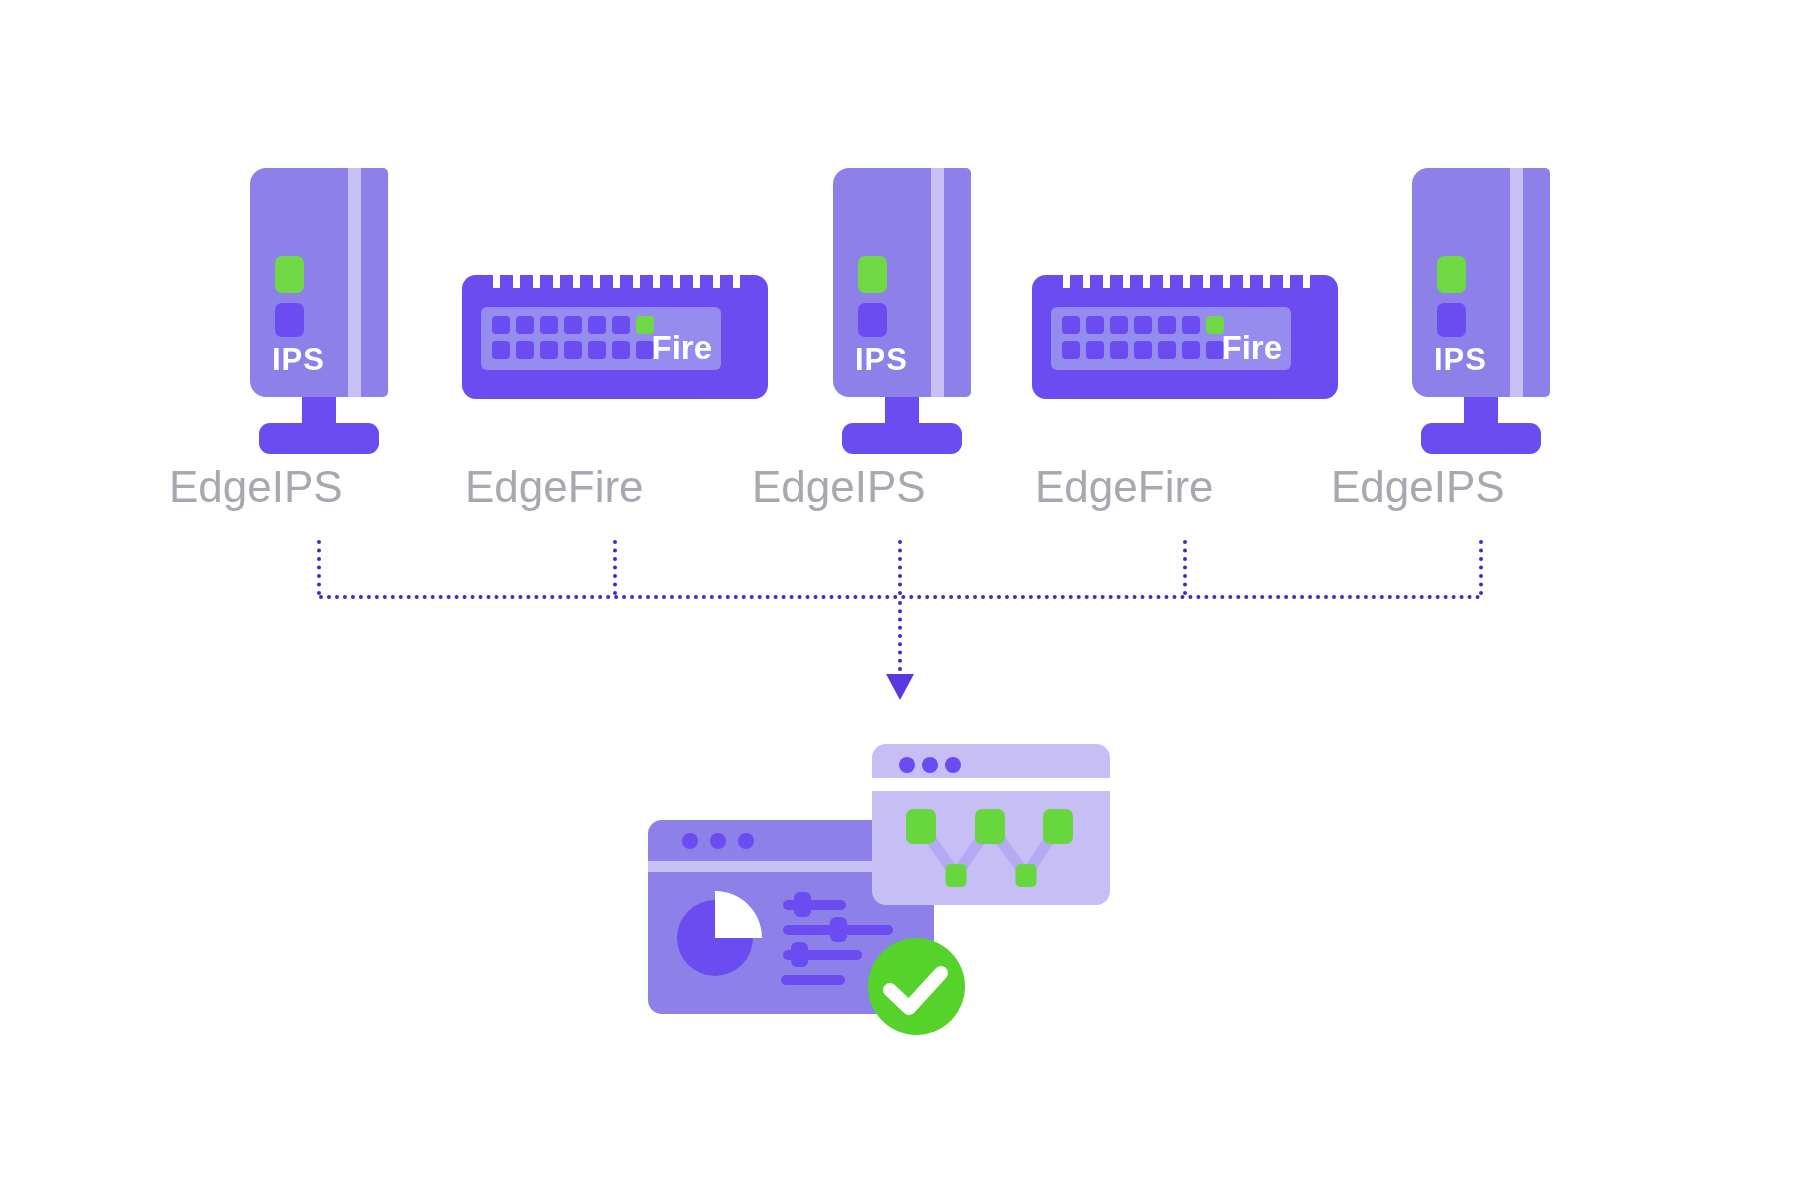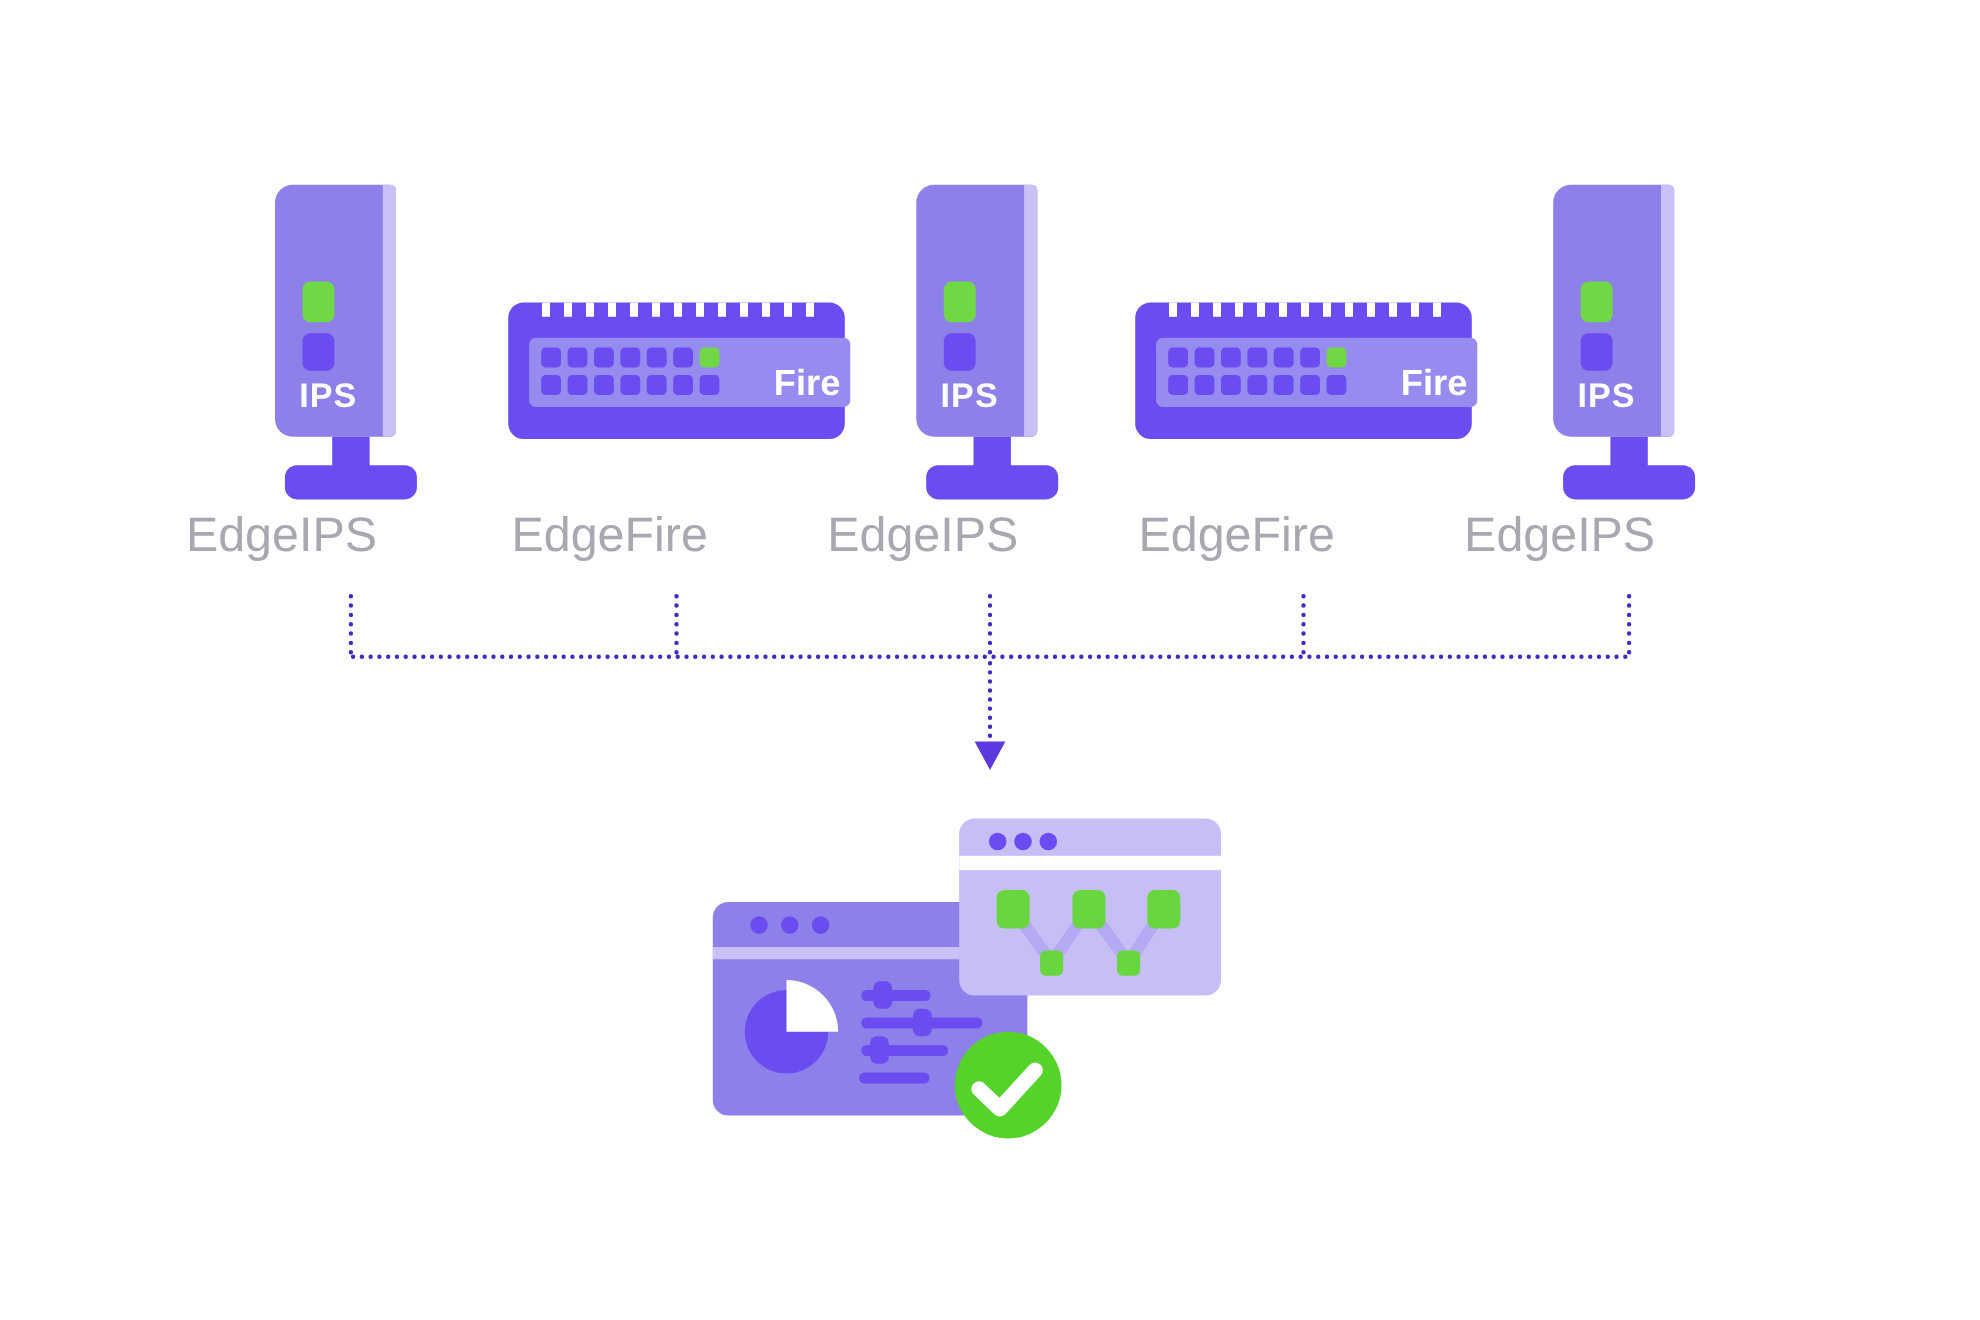--- a/index.html
+++ b/index.html
@@ -27,21 +27,21 @@
   }
   .stage{position:relative;width:1800px;height:1200px;background:var(--background);}
 
   
   .device{position:absolute;}
   .tower{width:138px;height:287px;top:168px;}
   .pos-1{left:250px;}
   .pos-3{left:833px;}
   .pos-5{left:1412px;}
   .tower .tbody{
-    position:absolute;left:0;top:0;width:110px;height:229px;
+    position:absolute;left:0;top:0;width:138px;height:229px;
     background:var(--device-body);
     border-radius:16px 5px 5px 16px;overflow:hidden;
   }
   .tower .stripe{position:absolute;left:98px;top:0;width:13px;height:229px;background:var(--device-stripe);}
   .tower .led{position:absolute;left:25px;width:29px;border-radius:7px;}
   .tower .led.on{top:88px;height:37px;background:var(--led-green);}
   .tower .led.off{top:135px;height:34px;background:var(--accent-purple);}
   .tower .badge{
     position:absolute;left:22px;top:174px;
     color:#fff;font-weight:bold;font-size:31px;letter-spacing:1px;
@@ -52,21 +52,21 @@
   
   .rack{width:306px;height:124px;top:275px;background:var(--accent-purple);border-radius:14px;}
   .pos-2{left:462px;}
   .pos-4{left:1032px;}
   .rack .notches{
     position:absolute;left:18px;right:18px;top:0;height:13px;
     background:repeating-linear-gradient(90deg,
       transparent 0,transparent 13px,
       var(--white) 13px,var(--white) 20px);
   }
-  .rack .panel{position:absolute;left:19px;top:32px;width:292px;height:63px;background:var(--panel-purple);border-radius:6px;}
+  .rack .panel{position:absolute;left:19px;top:32px;width:240px;height:63px;background:var(--panel-purple);border-radius:6px;}
   .rack .ports{position:absolute;left:11px;top:9px;display:grid;grid-template-columns:repeat(7,18px);grid-auto-rows:18px;gap:7px 6px;}
   .rack .port{width:18px;height:18px;border-radius:4px;background:var(--accent-purple);}
   .rack .port.g{background:var(--led-green);}
   .rack .badge{
     position:absolute;right:9px;bottom:3px;
     color:#fff;font-weight:bold;font-size:33px;
   }
 
   
   .dev-label{

